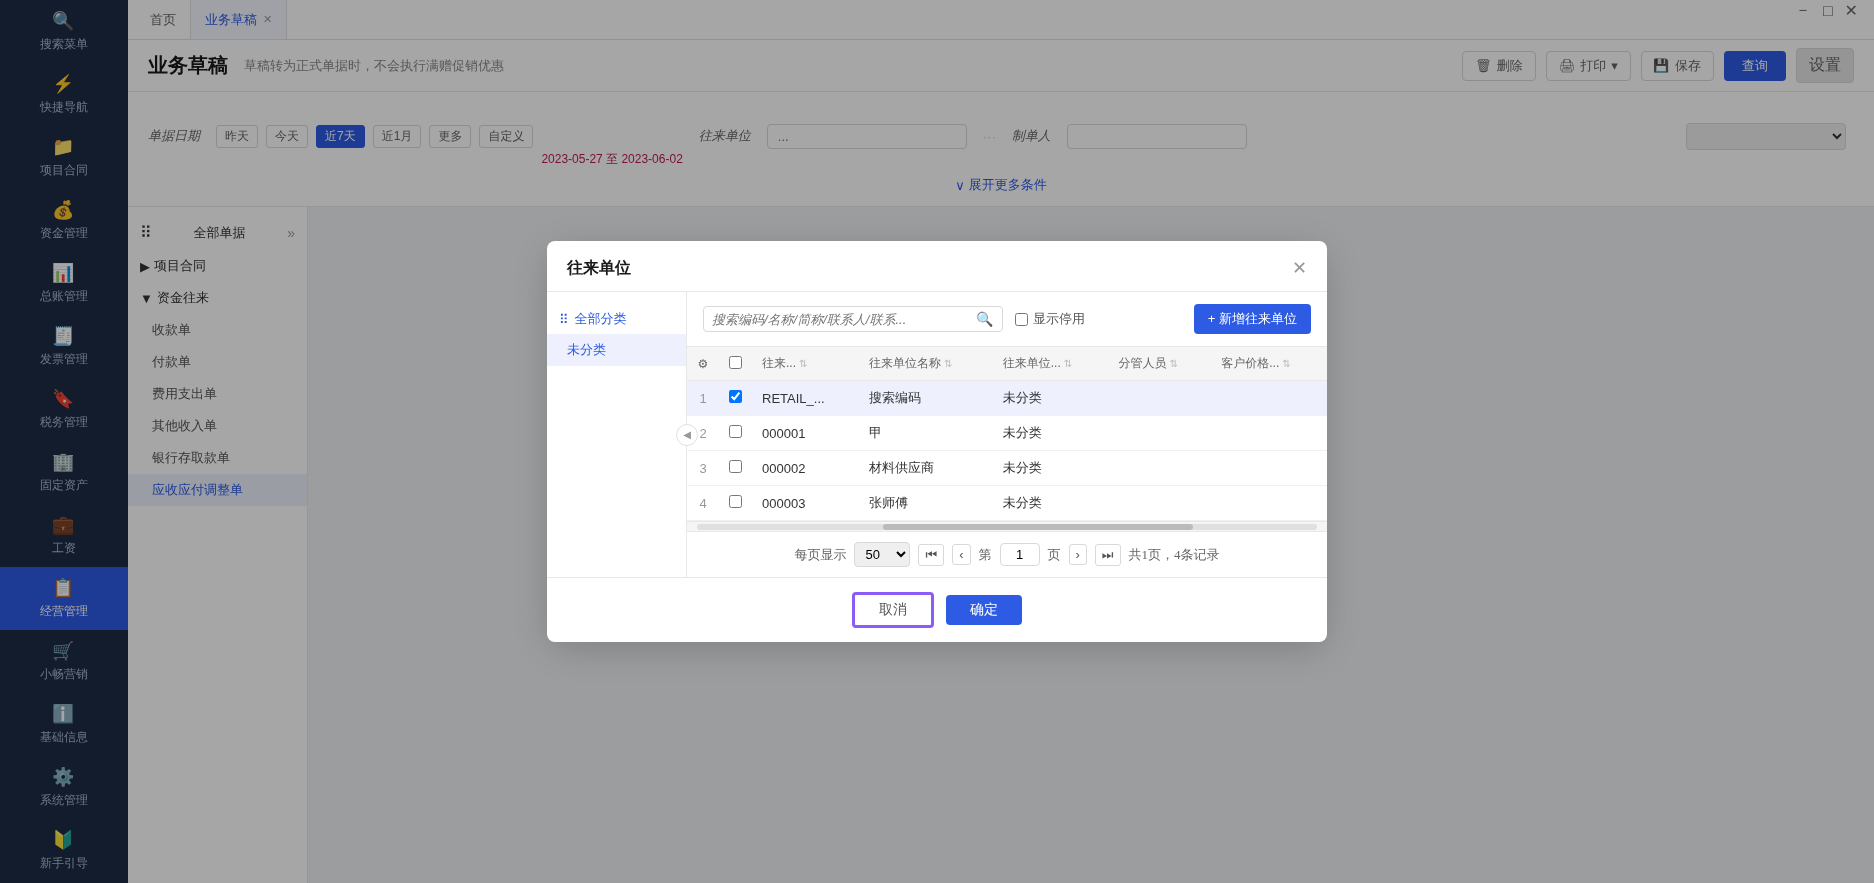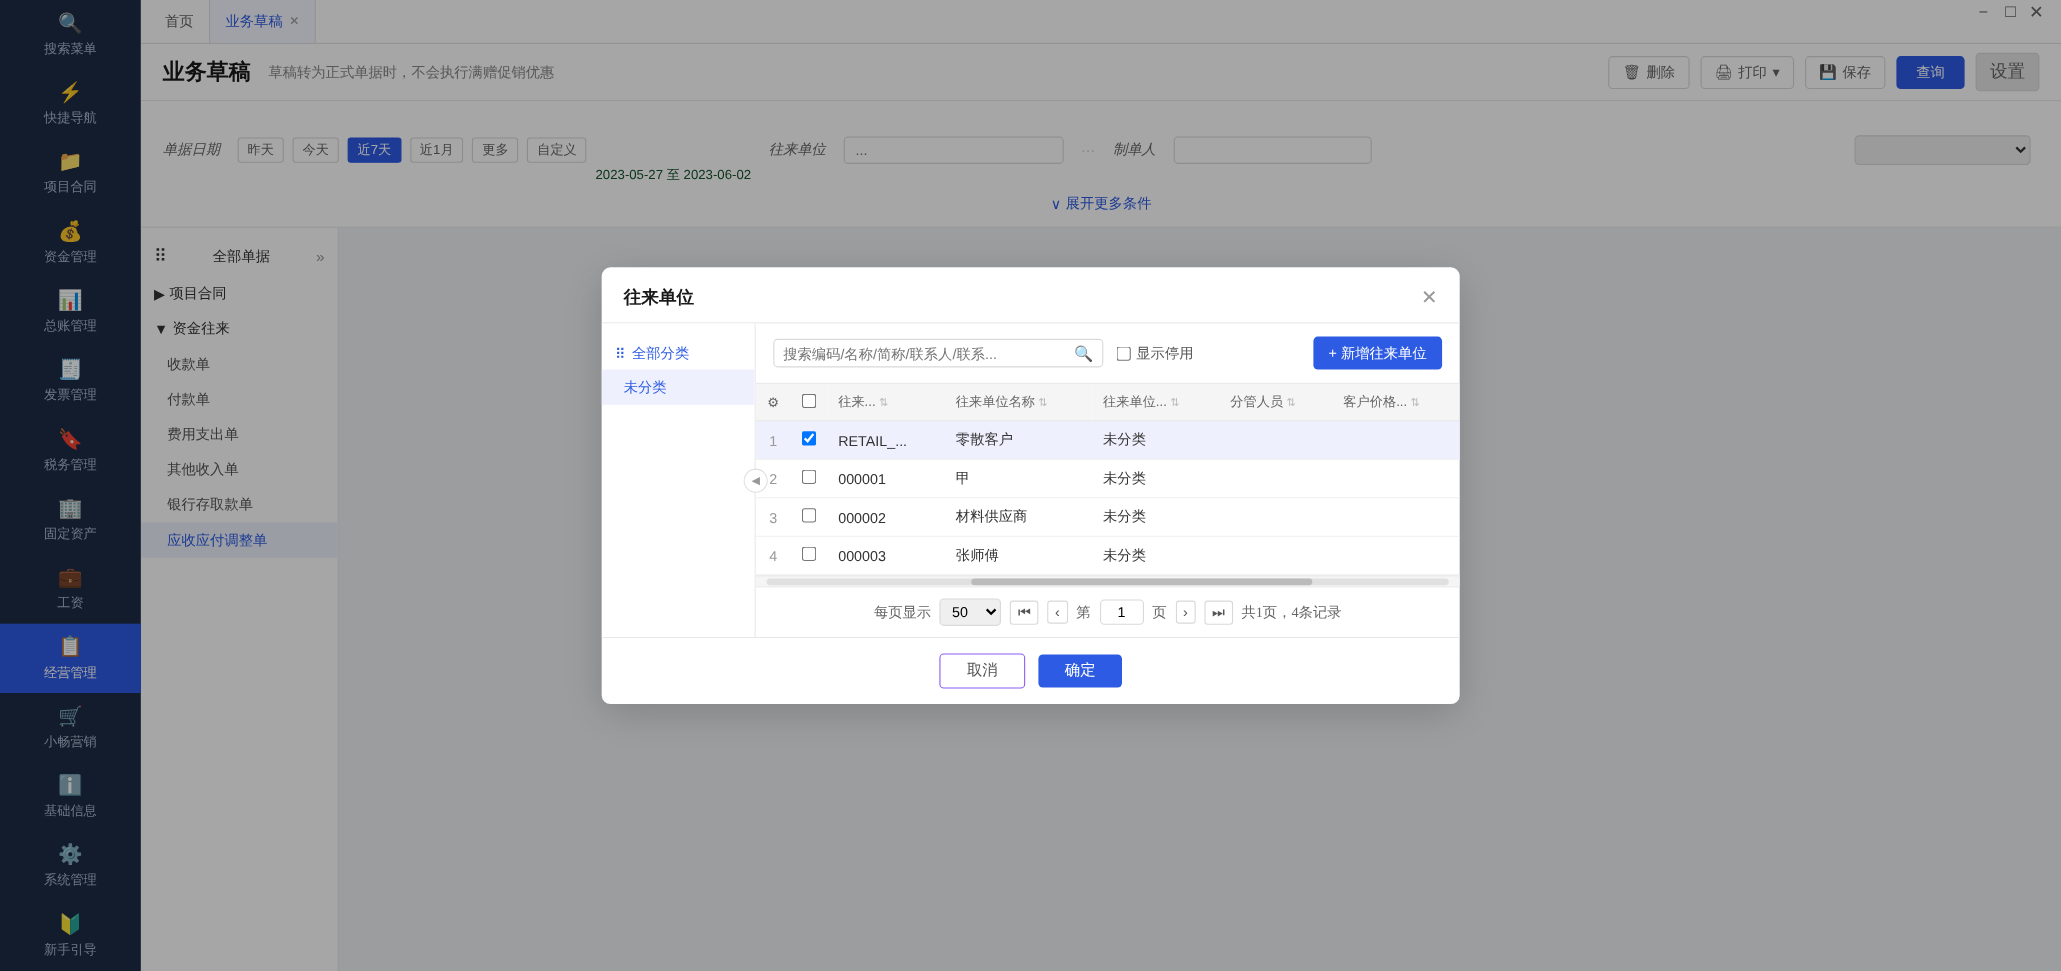--- a/index.html
+++ b/index.html
@@ -60,21 +60,21 @@
     .filter-area {
       background: #fff; padding: 12px 20px; border-bottom: 1px solid #e8e8e8;
     }
     .filter-row { display: flex; align-items: center; gap: 16px; flex-wrap: wrap; }
     .filter-label { font-size: 13px; color: #666; white-space: nowrap; font-style: italic; }
     .filter-dates { display: flex; gap: 8px; align-items: center; justify-content: flex-end; }
     .date-btn {
       padding: 2px 8px; border-radius: 3px; font-size: 12px; cursor: pointer; border: 1px solid #d9d9d9; background: #fff; color: #666;
     }
     .date-btn.active { background: #2d5be3; color: #fff; border-color: #2d5be3; }
-    .date-range { font-size: 12px; color: #14532d; margin-top: 47px; }
+    .date-range { font-size: 12px; color: #be185d; margin-top: 47px; }
     .filter-input {
       border: 1px solid #d9d9d9; border-radius: 4px; padding: 4px 10px; font-size: 13px; min-width: 160px; color: #333;
     }
     .filter-expand { display: flex; align-items: center; gap: 4px; color: #2d5be3; font-size: 13px; cursor: pointer; margin-top: 8px; justify-content: center; }
 
     
     .content-area {
       flex: 1; display: flex; overflow: hidden;
     }
     .sidebar-nav {
@@ -138,21 +138,21 @@
     }
     .modal-toolbar {
       display: flex; align-items: center; padding: 12px 16px; gap: 12px;
       border-bottom: 1px solid #e8e8e8;
     }
     .search-box {
       display: flex; align-items: center; border: 1px solid #d9d9d9; border-radius: 4px;
       padding: 4px 8px; gap: 6px; flex: 1; max-width: 300px;
     }
     .search-box input {
-      border: none; outline: none; font-size: 13px; color: #333; flex: 1; background: transparent;
+      border: none; outline: none; font-size: 13px; color: #333; flex: 1; background: transparent; font-style: italic;
     }
     .search-icon { color: #999; font-size: 14px; }
     .checkbox-label { display: flex; align-items: center; gap: 5px; font-size: 13px; color: #555; cursor: pointer; }
     .btn-add-new {
       margin-left: auto; background: #2d5be3; color: #fff; border: none; border-radius: 4px;
       padding: 6px 14px; font-size: 13px; cursor: pointer; display: flex; align-items: center; gap: 4px;
     }
 
     
     .modal-table { flex: 1; overflow: auto; }
@@ -195,21 +195,21 @@
       height: 6px; background: #bbb; border-radius: 3px; position: absolute;
       left: 30%; width: 50%;
     }
 
     
     .modal-footer {
       display: flex; align-items: center; justify-content: center; gap: 12px;
       padding: 14px 20px; border-top: 1px solid #e8e8e8;
     }
     .btn-cancel {
-      padding: 6px 24px; border: 1px solid #8b5cf6; border-radius: 4px; background: #fff;
+      padding: 6px 24px; border: 3px solid #8b5cf6; border-radius: 4px; background: #fff;
       font-size: 14px; color: #555; cursor: pointer;
     }
     .btn-confirm {
       padding: 6px 24px; border: none; border-radius: 4px; background: #2d5be3;
       font-size: 14px; color: #fff; cursor: pointer;
     }
 
     .col-check { width: 32px; text-align: center; }
     .row-num { text-align: center; color: #999; }
     .row-check { text-align: center; }
@@ -453,21 +453,21 @@
                     <span class="sort-icon">⇅</span>
                   </span>
                 </th>
               </tr>
             </thead>
             <tbody>
               <tr class="selected" style="background:#eef1fd;">
                 <td class="row-num">1</td>
                 <td class="row-check"><input type="checkbox" checked="" style=""></td>
                 <td>RETAIL_...</td>
-                <td>零散客户</td>
+                <td>搜索编码</td>
                 <td>未分类</td>
                 <td></td>
                 <td></td>
               </tr>
               <tr>
                 <td class="row-num">2</td>
                 <td class="row-check"><input type="checkbox" style=""></td>
                 <td>000001</td>
                 <td>甲</td>
                 <td>未分类</td>

